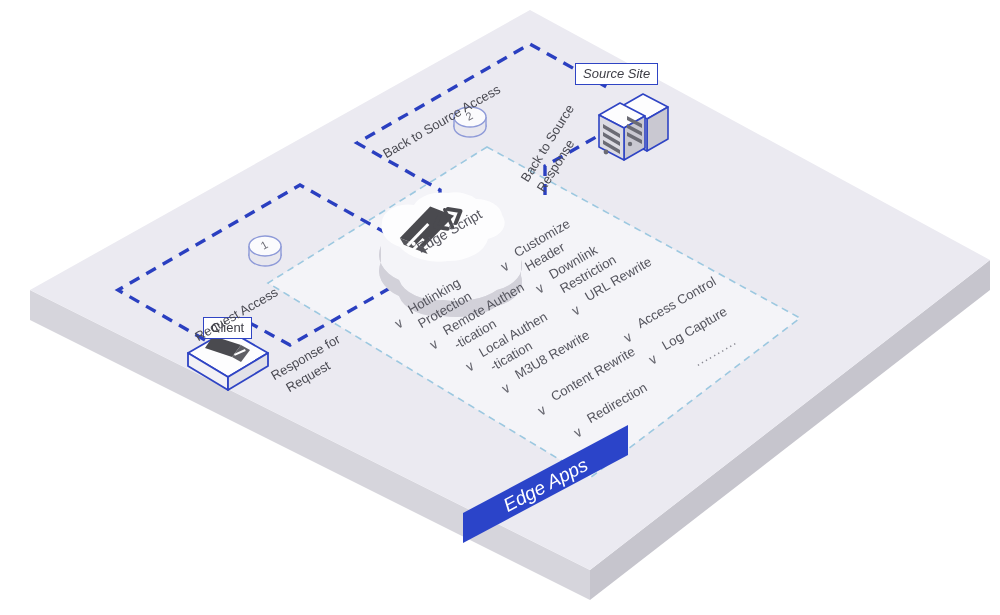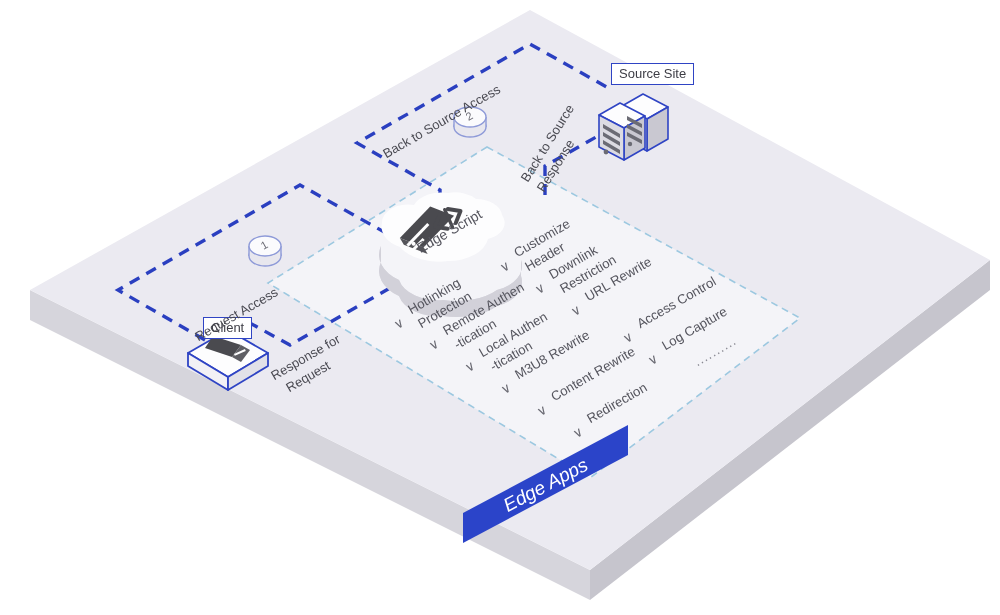--- a/index.html
+++ b/index.html
@@ -138,21 +138,21 @@
     </g>
 
   </svg>
 
   <div class="lbl" style="left:261px;top:239px;font-size:11px;color:#6b6b74;
               transform:rotate(-30deg);transform-origin:50% 50%;">1</div>
   <div class="lbl" style="left:466px;top:110px;font-size:11px;color:#6b6b74;
               transform:rotate(-30deg);transform-origin:50% 50%;">2</div>
 
   <div class="boxlbl" style="left:203px;top:317px;text-align:right;">Client</div>
-  <div class="boxlbl" style="left:611px;top:63px;">Source Site</div>
+  <div class="boxlbl" style="left:575px;top:63px;font-style:italic;">Source Site</div>
 
   <div class="lbl" style="left:418px;top:241px;font-size:14px;color:#55555e;
               transform:rotate(-30deg);transform-origin:0 50%;">Edge Script</div>
 
   <div class="lbl" style="left:505px;top:496px;font-size:19px;font-style:italic;color:#ffffff;
               transform:rotate(-28deg);transform-origin:0 50%;">Edge Apps</div>
 
   <div class="lbl" style="left:196px;top:330px;font-size:13px;
               transform:rotate(-30deg);transform-origin:0 50%;">Request Access</div>
 

